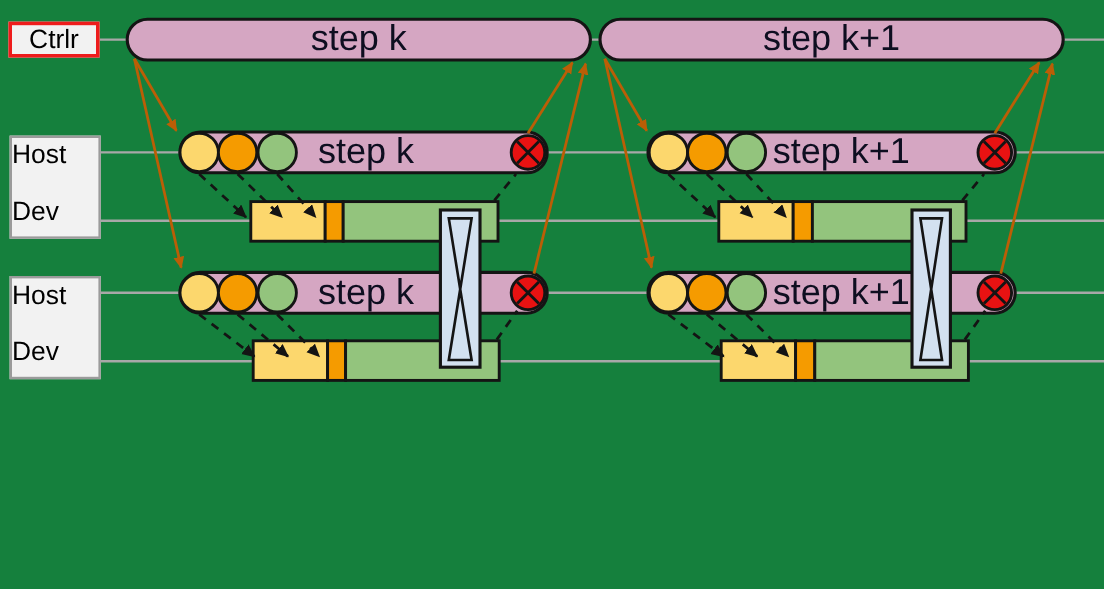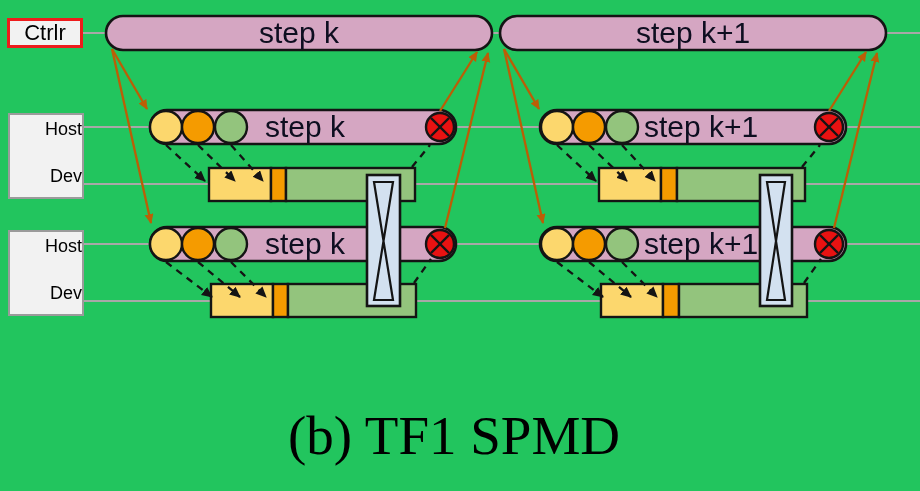--- a/index.html
+++ b/index.html
@@ -1,33 +1,33 @@
 <!DOCTYPE html>
 <html><head>
 <meta charset="utf-8">
 <style>
   html,body{margin:0;padding:0;background:#ffffff;}
   #canvas{
-    position:relative;width:920px;height:491px;background:#22c55e;overflow:hidden;
+    position:relative;width:920px;height:491px;background:#15803d;overflow:hidden;
     font-family:"Liberation Sans",sans-serif;
   }
   #diagram-svg{position:absolute;left:0;top:0;z-index:1;}
   .label-box{
     position:absolute;z-index:2;background:#f2f2f2;border:2px solid #9b9b9b;
     box-sizing:border-box;
   }
   .ctrl-box{
     position:absolute;z-index:2;left:7px;top:18px;width:76px;height:30px;
     background:#f2f2f2;border:3px solid #ee1c1c;box-sizing:border-box;
     display:flex;align-items:center;justify-content:center;
     font-size:22px;color:#000;
   }
   .lane-label{
     position:absolute;left:0;width:100%;height:28px;line-height:28px;
-    text-align:right;font-size:18px;color:#000;
+    text-align:left;font-size:22px;color:#000;
   }
   .step-label{
     position:absolute;z-index:2;height:33px;line-height:33px;text-align:center;
     font-size:30px;color:#0e0e20;
   }
   .caption{
     position:absolute;z-index:2;left:0;top:404px;width:908px;text-align:center;
     font-family:"Liberation Serif",serif;font-size:55px;color:#000;
   }
 </style>
@@ -182,15 +182,14 @@
   </div>
 
   <div class="step-label" style="left:106px;top:16px;width:386px;">step k</div>
   <div class="step-label" style="left:500px;top:16px;width:386px;">step k+1</div>
 
   <div class="step-label" style="left:180px;top:110px;width:250px;">step k</div>
   <div class="step-label" style="left:180px;top:227px;width:250px;">step k</div>
   <div class="step-label" style="left:576px;top:110px;width:250px;">step k+1</div>
   <div class="step-label" style="left:576px;top:227px;width:250px;">step k+1</div>
 
-  <div class="caption">(b) TF1 SPMD</div>
 
 </div>
 
 </body></html>

